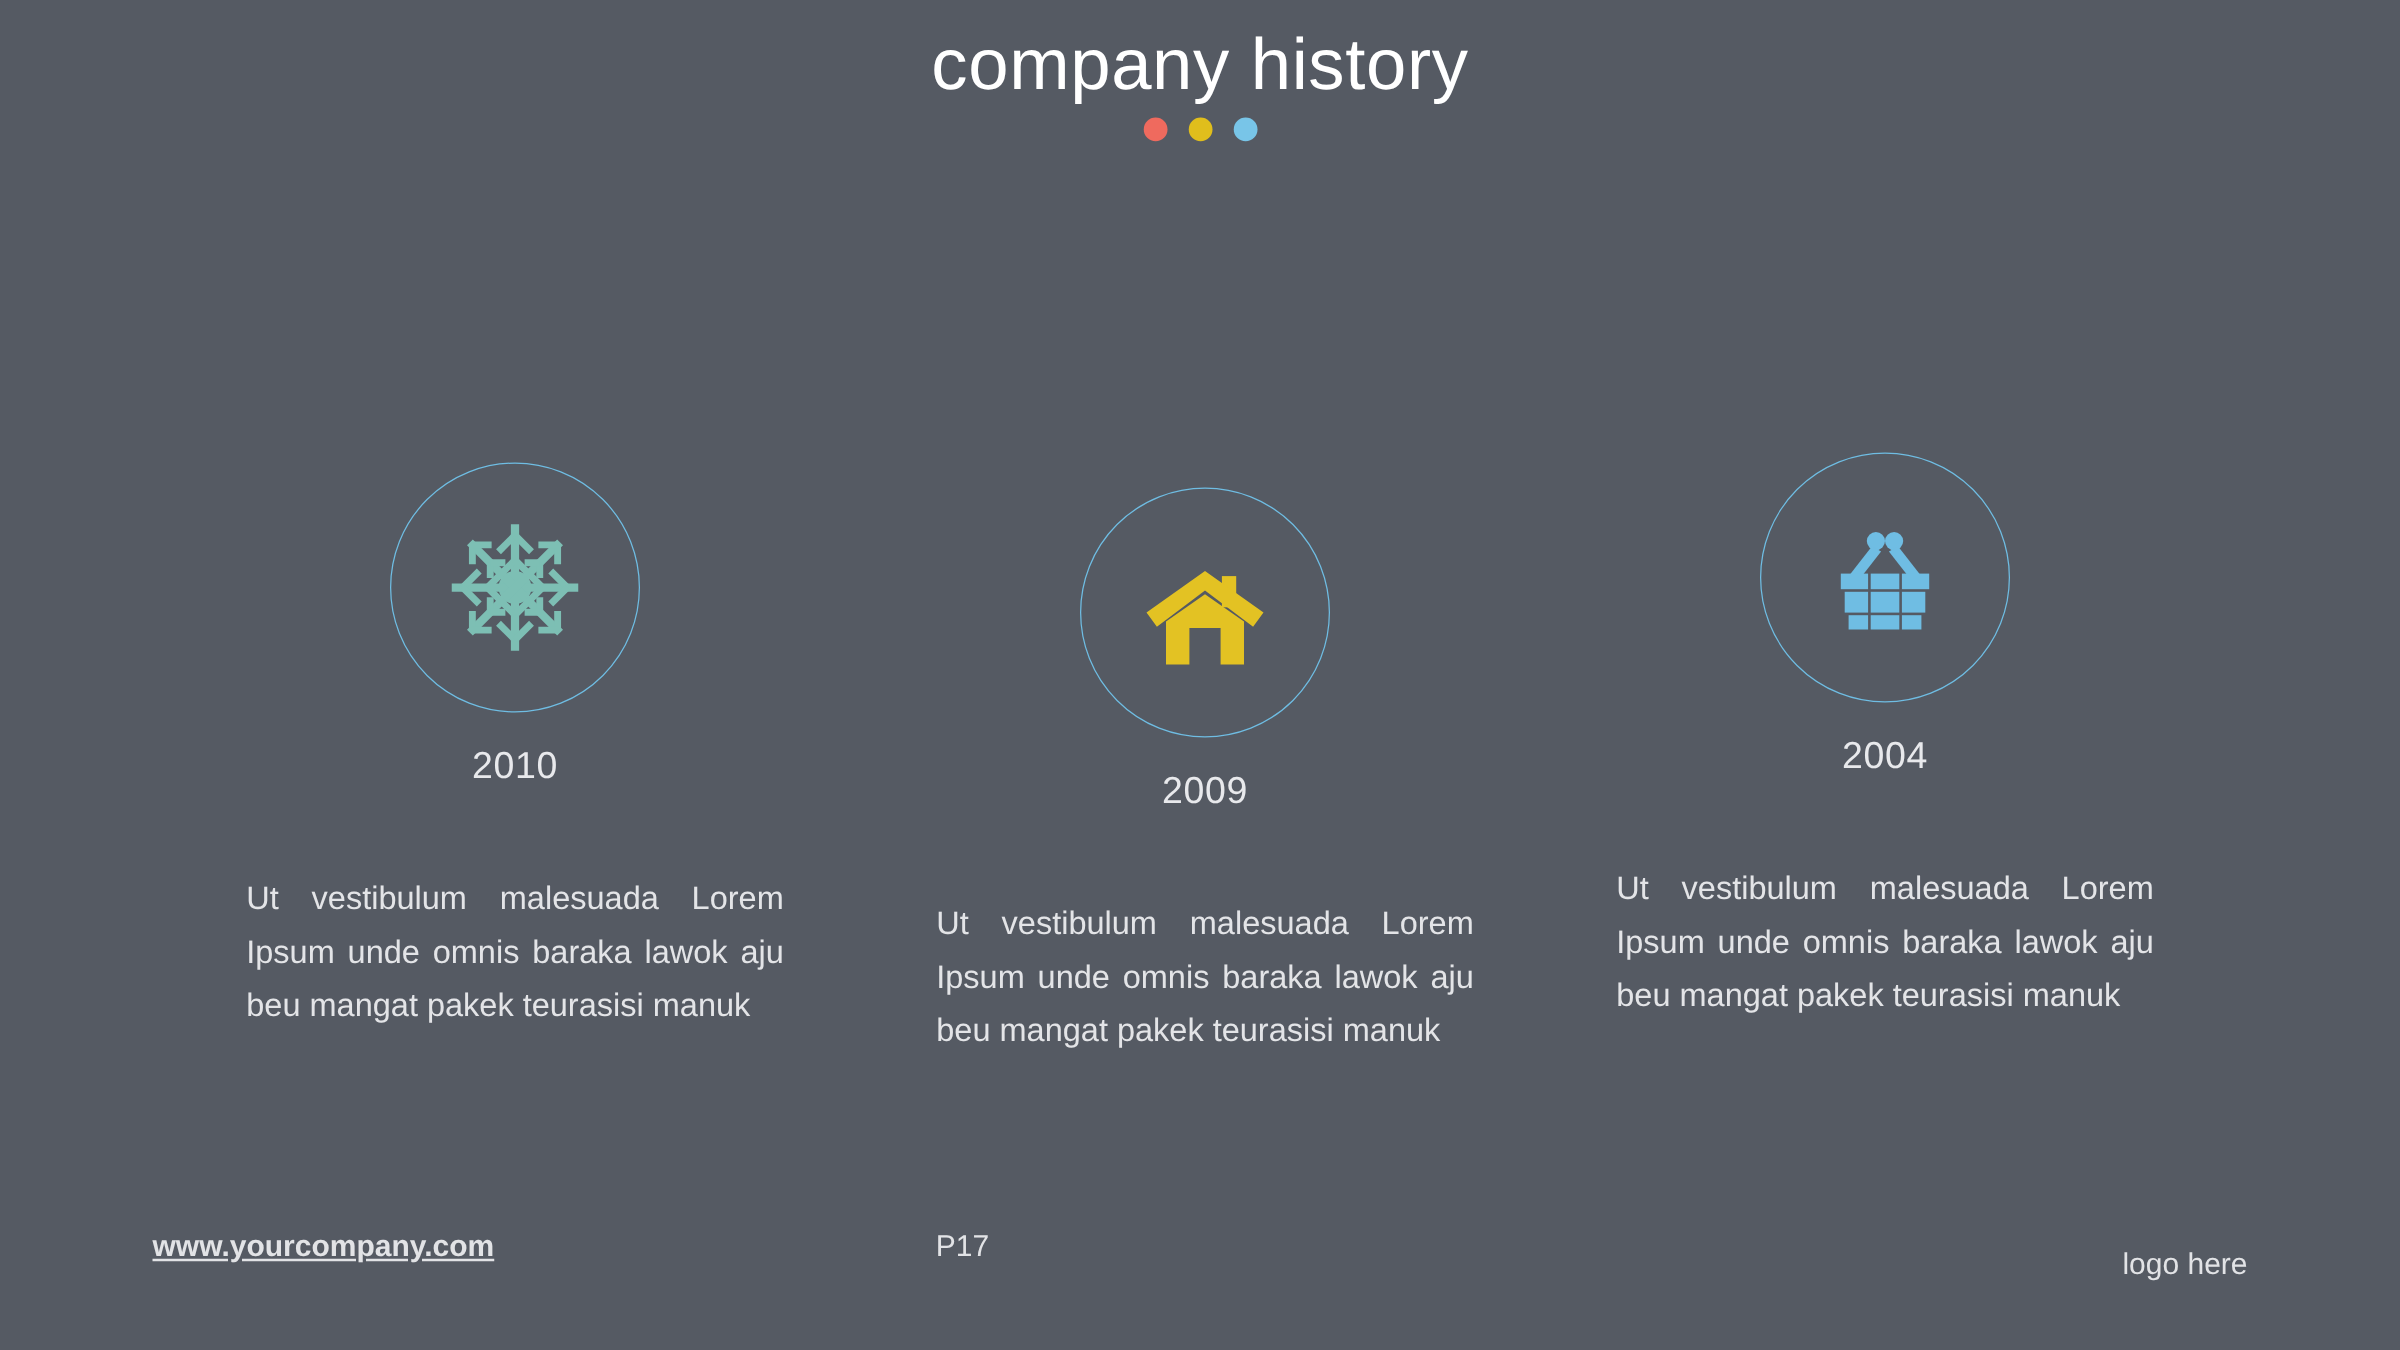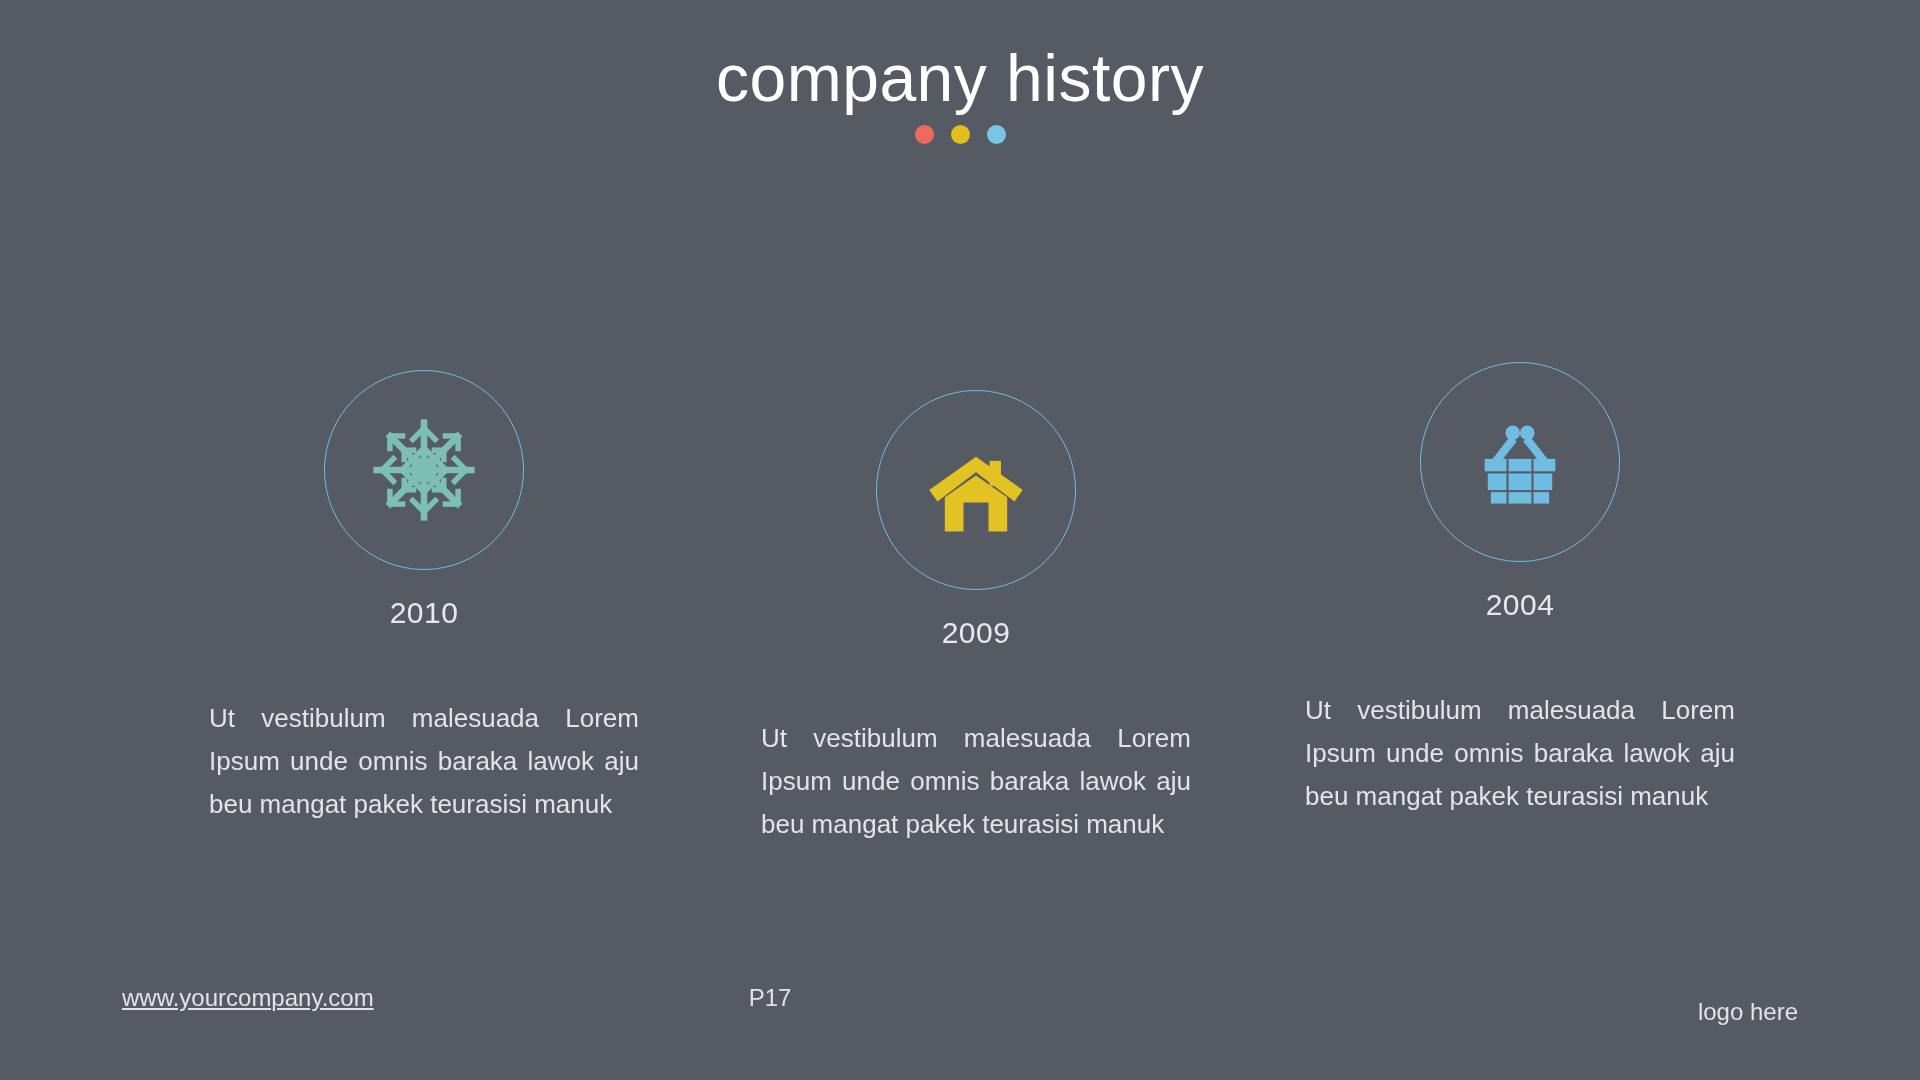--- a/index.html
+++ b/index.html
@@ -19,22 +19,22 @@
   
   .slide-header {
     position: absolute;
     top: 0;
     left: 0;
     width: 1920px;
     text-align: center;
   }
   .slide-title {
     margin: 0;
-    padding-top: 42px;
-    font-size: 66px;
+    padding-top: 20px;
+    font-size: 58px;
     font-weight: 400;
     letter-spacing: 0.5px;
     color: #ffffff;
     line-height: 1.1;
   }
   .dot-row {
     margin-top: 10px;
     display: flex;
     justify-content: center;
     align-items: center;
@@ -44,21 +44,21 @@
     width: 19px;
     height: 19px;
     border-radius: 50%;
     display: block;
   }
 
   
   .columns {
     position: absolute;
     top: 370px;
-    left: 16px;
+    left: 4px;
     width: 1560px;
     height: 600px;
   }
   .column {
     position: absolute;
     width: 480px;
     text-align: center;
   }
   .col-0 { left: 168px;  top: 0px;  }
   .col-1 { left: 720px;  top: 20px; }
@@ -233,16 +233,16 @@
         </svg>
       </span>
     </div>
     <div class="year">2004</div>
     <div class="body-text">Ut vestibulum malesuada Lorem Ipsum unde omnis baraka lawok aju beu mangat pakek teurasisi manuk</div>
   </div>
 
 </div>
 
 <div class="slide-footer">
-  <a class="footer-left" style="color:#e2e3e6;">www.yourcompany.com</a>
+  <a class="footer-left" style="color:#e2e3e6;font-weight:bold;">www.yourcompany.com</a>
   <div class="footer-center">P17</div>
   <div class="footer-right">logo here</div>
 </div>
 
 </body></html>

